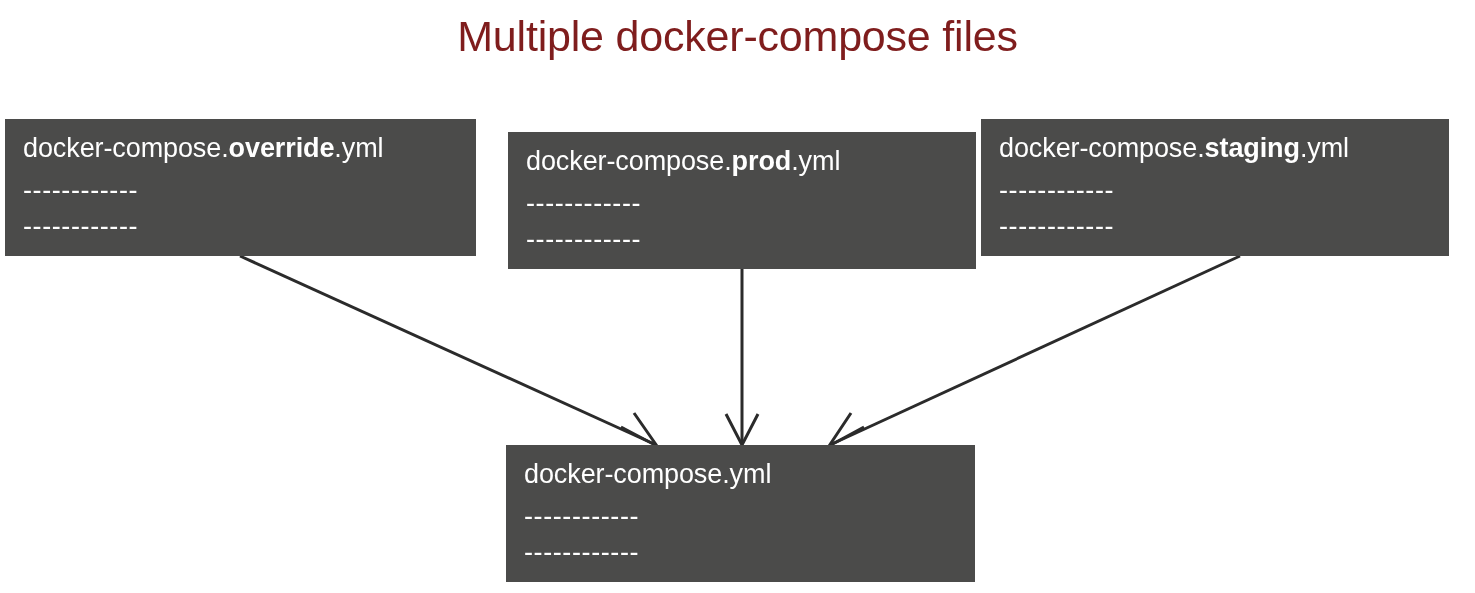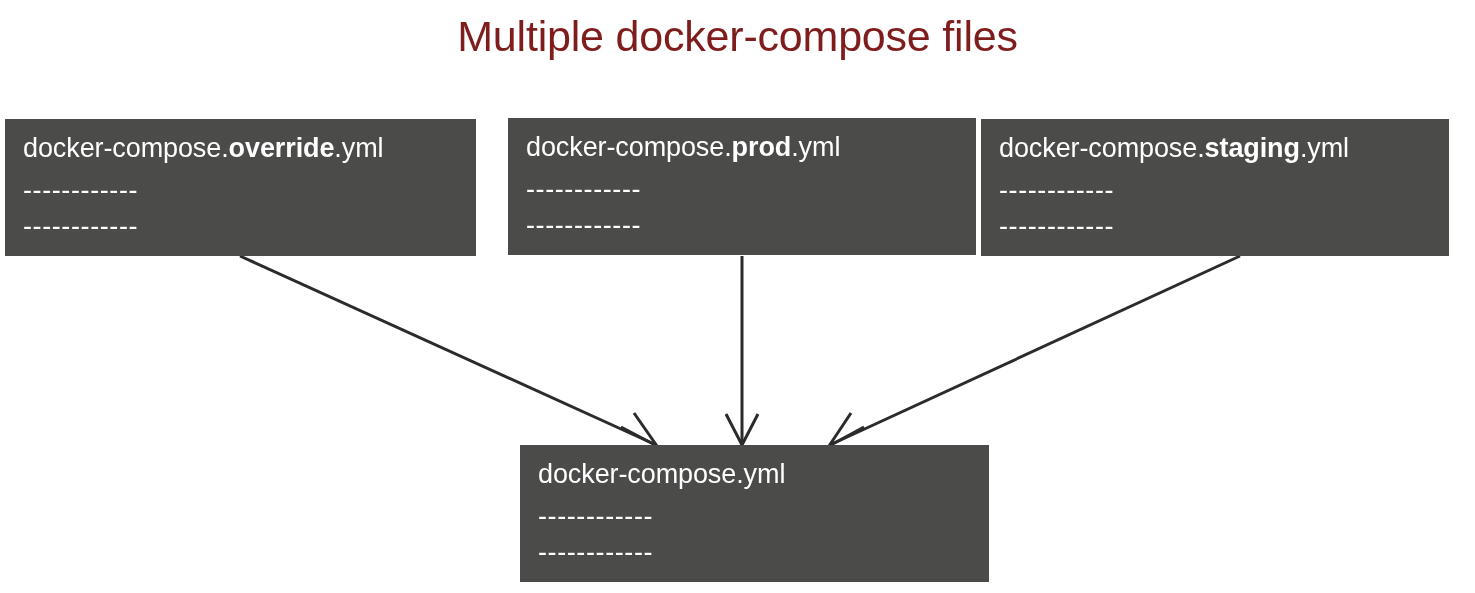--- a/index.html
+++ b/index.html
@@ -75,23 +75,23 @@
     white-space: nowrap;
     font-weight: 400;
     margin-top: 10px;
   }
   .card-rule.second {
     margin-top: 4px;
   }
 
   
   #card-override { left: 5px;    top: 119px; width: 471px; height: 137px; }
-  #card-prod     { left: 508px;  top: 118px; width: 468px; height: 137px; }
+  #card-prod     { left: 508px;  top: 132px; width: 468px; height: 137px; }
   #card-staging  { left: 981px; top: 119px; width: 468px; height: 137px; }
-  #card-base     { left: 506px;  top: 445px; width: 469px; height: 137px; margin-left: 14px; }
+  #card-base     { left: 506px;  top: 445px; width: 469px; height: 137px; }
 </style>
 </head>
 <body>
 
 <div id="diagram-canvas">
 
   <div class="diagram-title">Multiple docker-compose files</div>
 
   <svg class="arrow-layer" viewBox="0 0 1475 593" width="1475" height="593" xmlns="http://www.w3.org/2000/svg">
 

